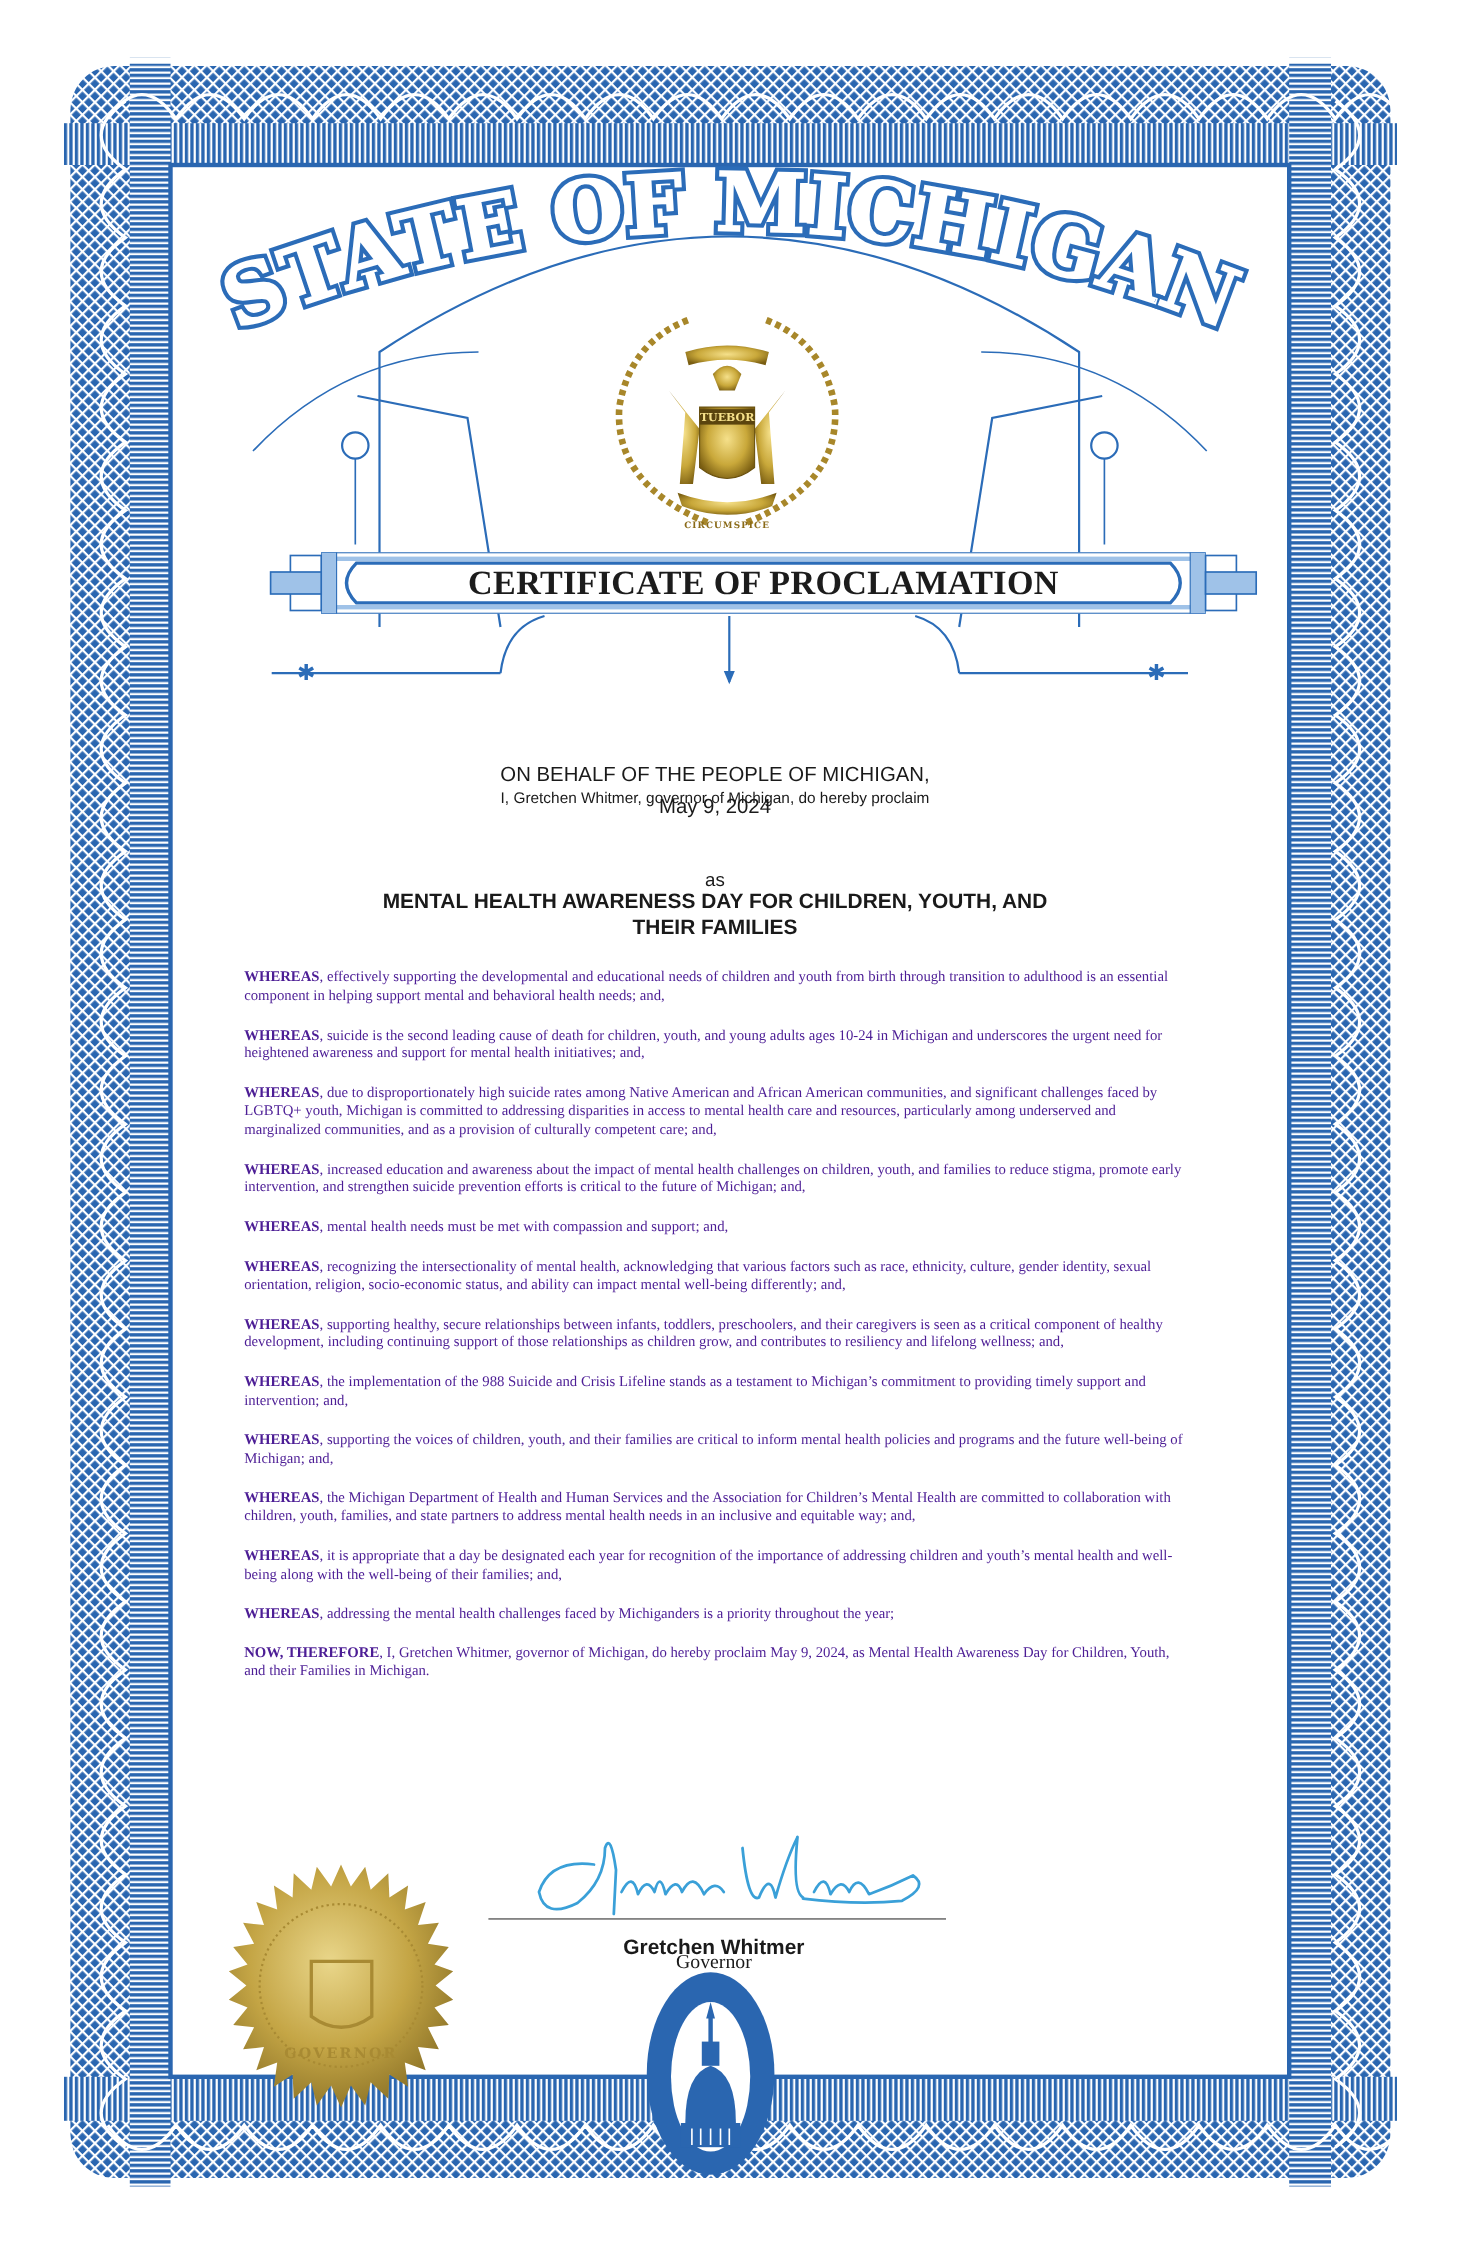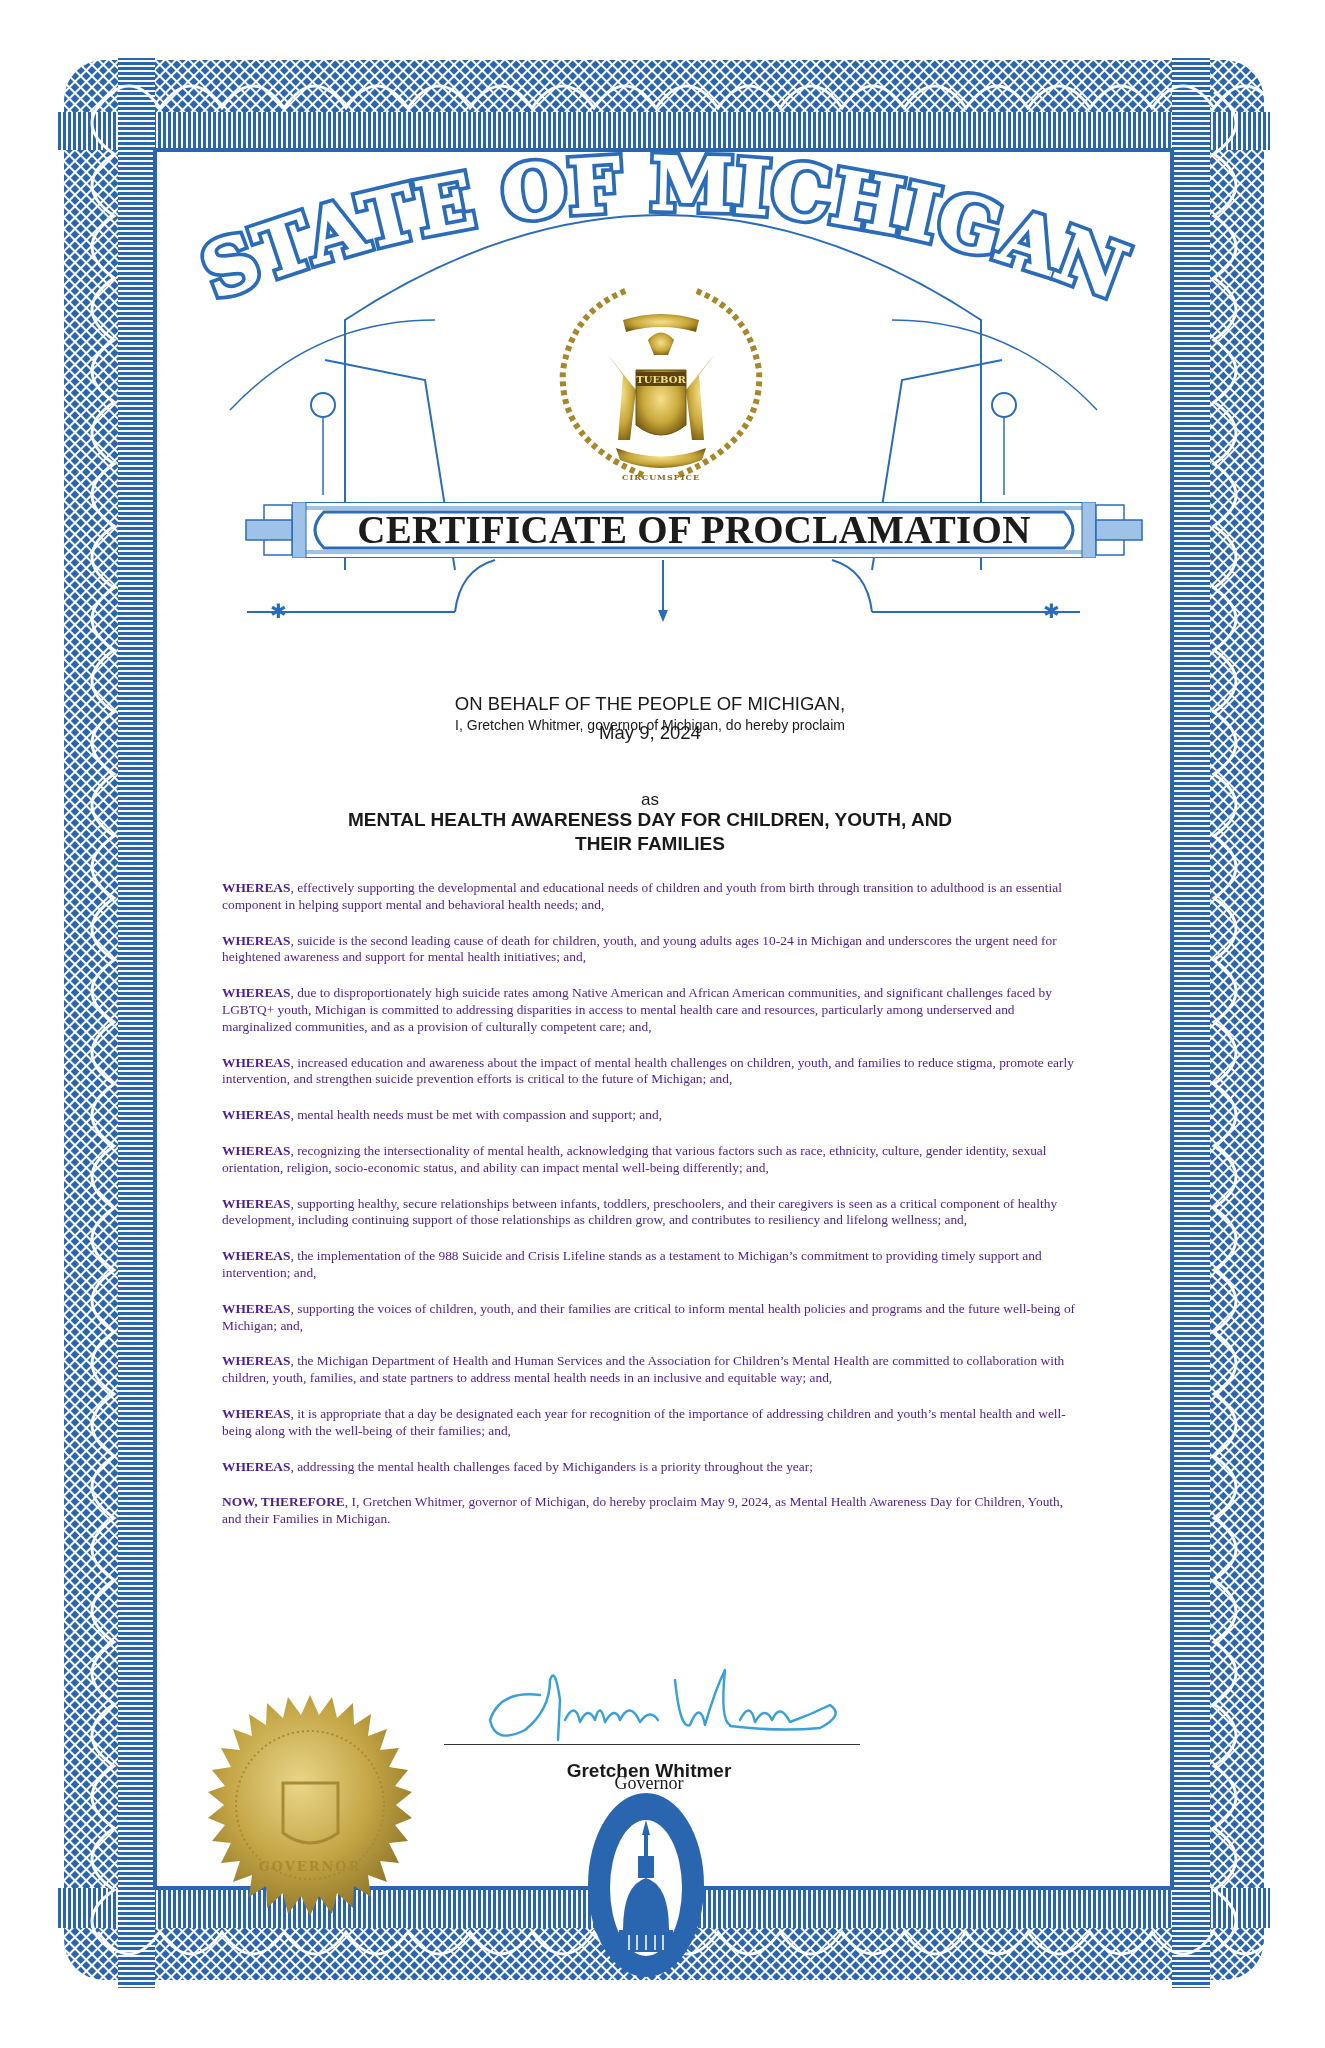--- a/index.html
+++ b/index.html
@@ -9,21 +9,21 @@
   
   .border-frame { position:absolute; left:58px; top:52px; width:1212px; height:1936px; }
   .border-frame svg { position:absolute; left:0; top:0; }
 
   
   .header-art { position:absolute; left:155px; top:150px; width:1017px; height:500px; }
 
   .banner { position:absolute; left:292px; top:502px; width:804px; height:56px; }
   .banner-title { position:absolute; left:0; right:0; top:0; height:44px; line-height:56px;
                   text-align:center; font-family:"Liberation Serif",serif; font-weight:bold;
-                  font-size:39px; letter-spacing:0.3px; color:#1c1c1c; }
+                  font-size:31px; letter-spacing:0.3px; color:#1c1c1c; }
 
   
   .intro { position:absolute; left:222px; width:856px; text-align:center;
            font-family:Liberation Sans, sans-serif; color:#1a1a1a; }
   .intro-line1 { top:693px; font-size:18.5px; }
   .intro-line2 { top:717px; font-size:14px; }
   .intro-date { top:722px; font-size:18.5px; }
   .intro-as { top:790px; font-size:17px; }
   .intro-title { top:808px; font-size:19px; font-weight:bold; line-height:24px; }
 

